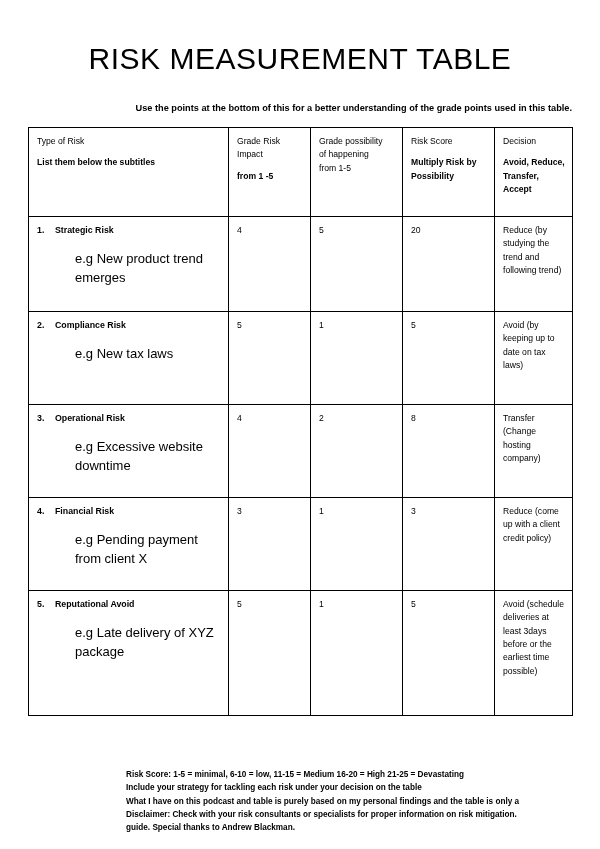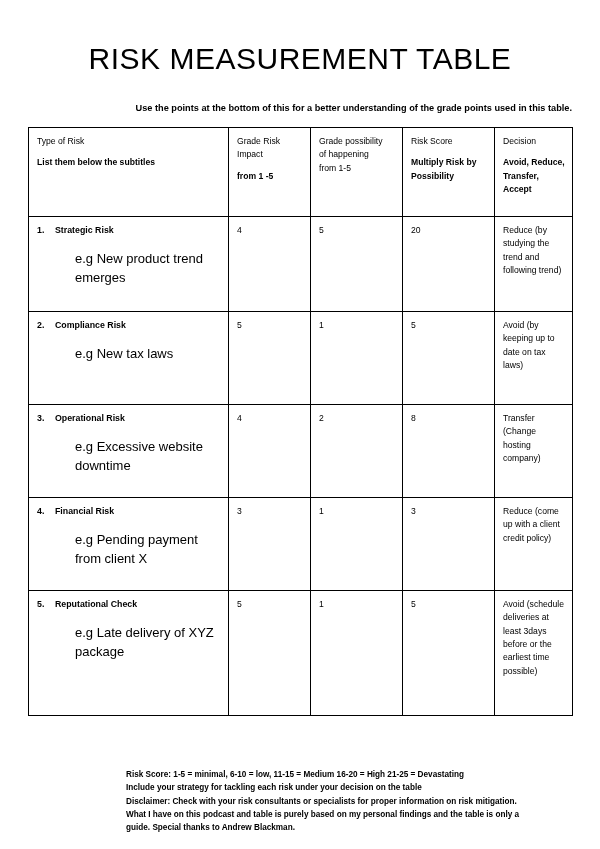--- a/index.html
+++ b/index.html
@@ -204,34 +204,34 @@
         <td class="cell-plain">3</td>
         <td class="cell-plain">1</td>
         <td class="cell-plain">3</td>
         <td class="cell-plain">Reduce (come up with a client credit policy)</td>
       </tr>
 
       <tr class="r5">
         <td>
           <span class="risk-name">
             <span class="risk-num">5.</span>
-            <span>Reputational Check</span>
+            <span>Reputational Avoid</span>
           </span>
           <span class="risk-eg">e.g Late delivery of XYZ package</span>
         </td>
         <td class="cell-plain">5</td>
         <td class="cell-plain">1</td>
         <td class="cell-plain">5</td>
         <td class="cell-plain">Avoid (schedule deliveries at least 3days before or the earliest time possible)</td>
       </tr>
 
     </tbody>
   </table>
 
   <div class="notes">
     <p>Risk Score: 1-5 = minimal, 6-10 = low, 11-15 = Medium 16-20 = High 21-25 = Devastating</p>
     <p>Include your strategy for tackling each risk under your decision on the table</p>
+    <p>What I have on this podcast and table is purely based on my personal findings and the table is only a</p>
     <p>Disclaimer: Check with your risk consultants or specialists for proper information on risk mitigation.</p>
-    <p>What I have on this podcast and table is purely based on my personal findings and the table is only a</p>
     <p>guide. Special thanks to Andrew Blackman.</p>
   </div>
 
 </div>
 
 </body></html>

